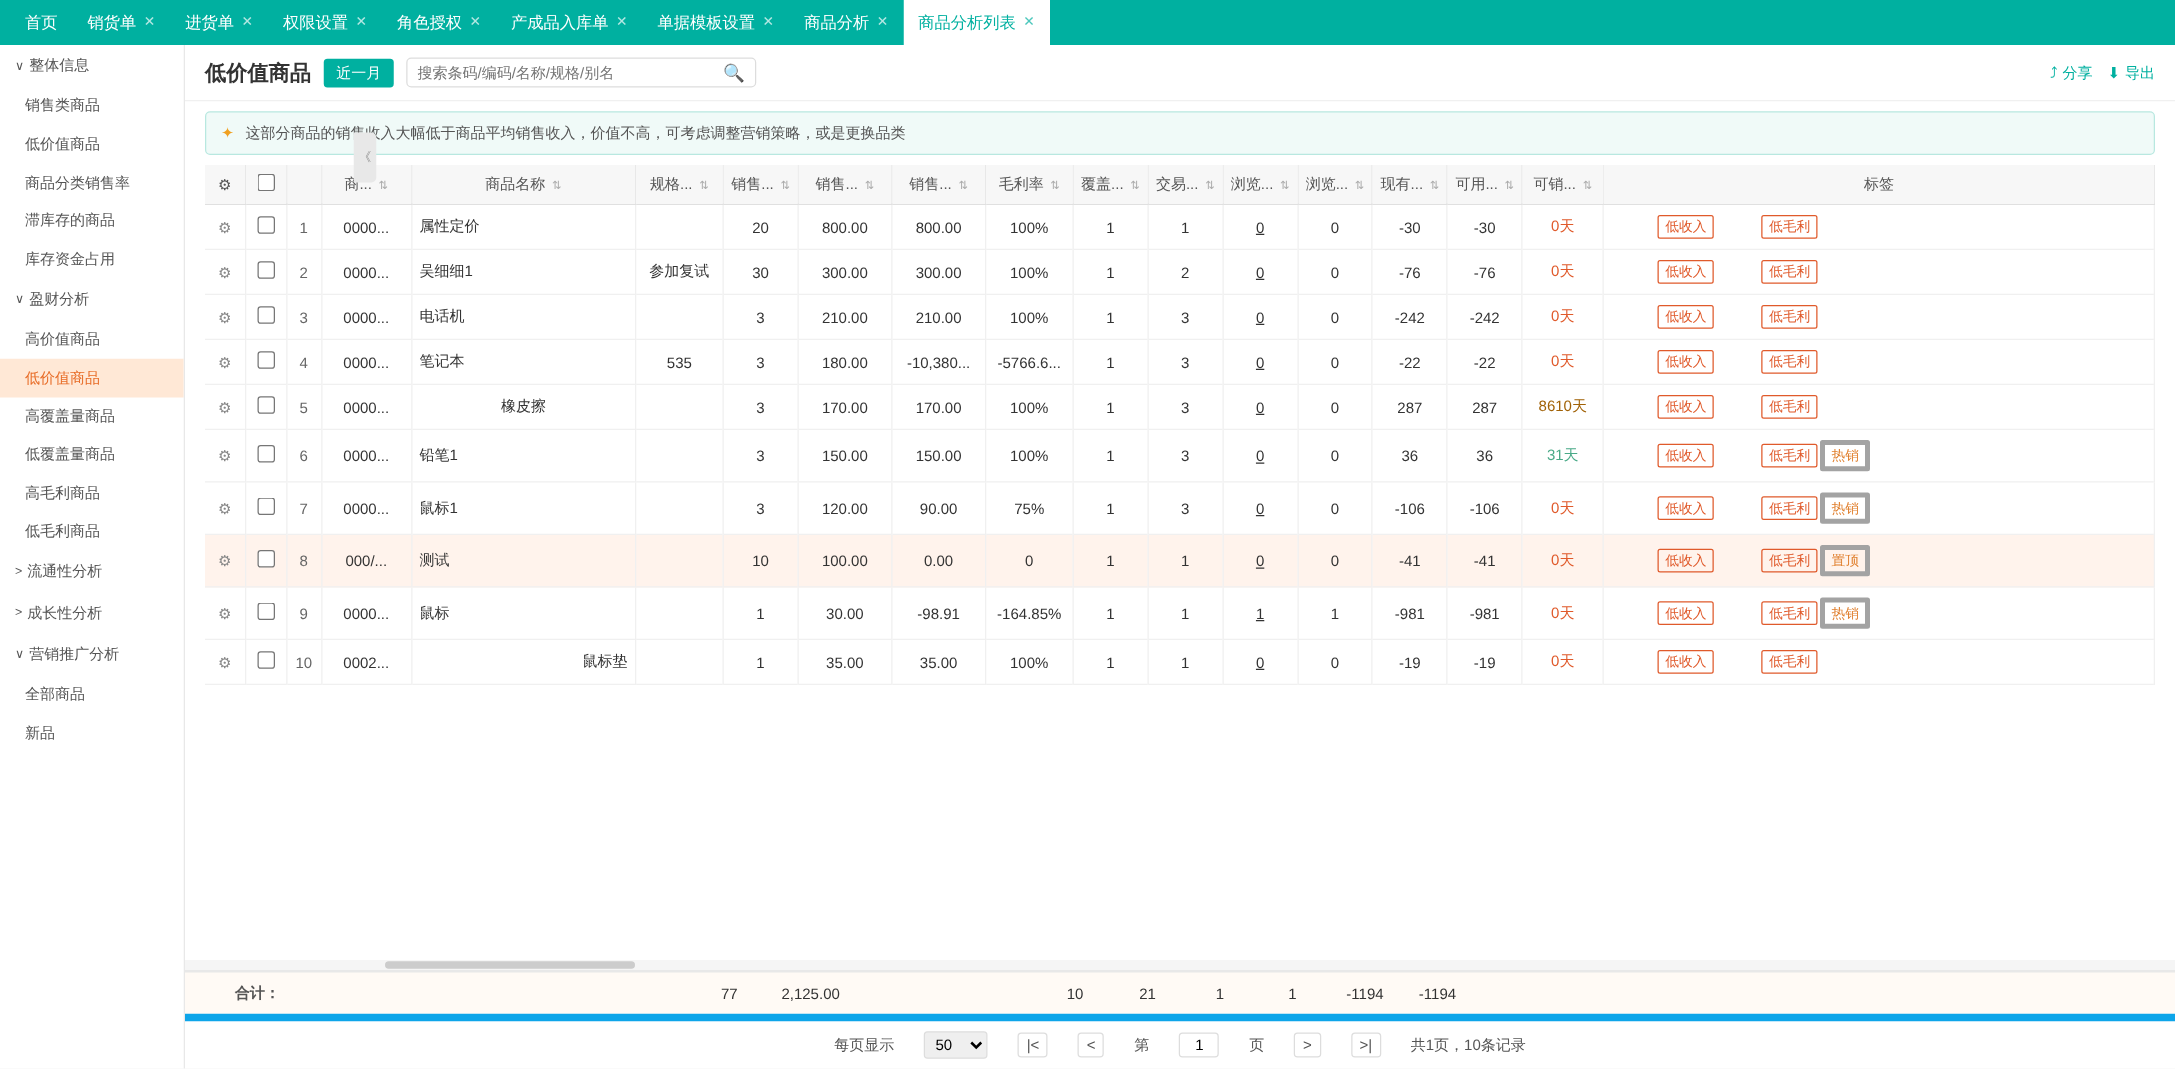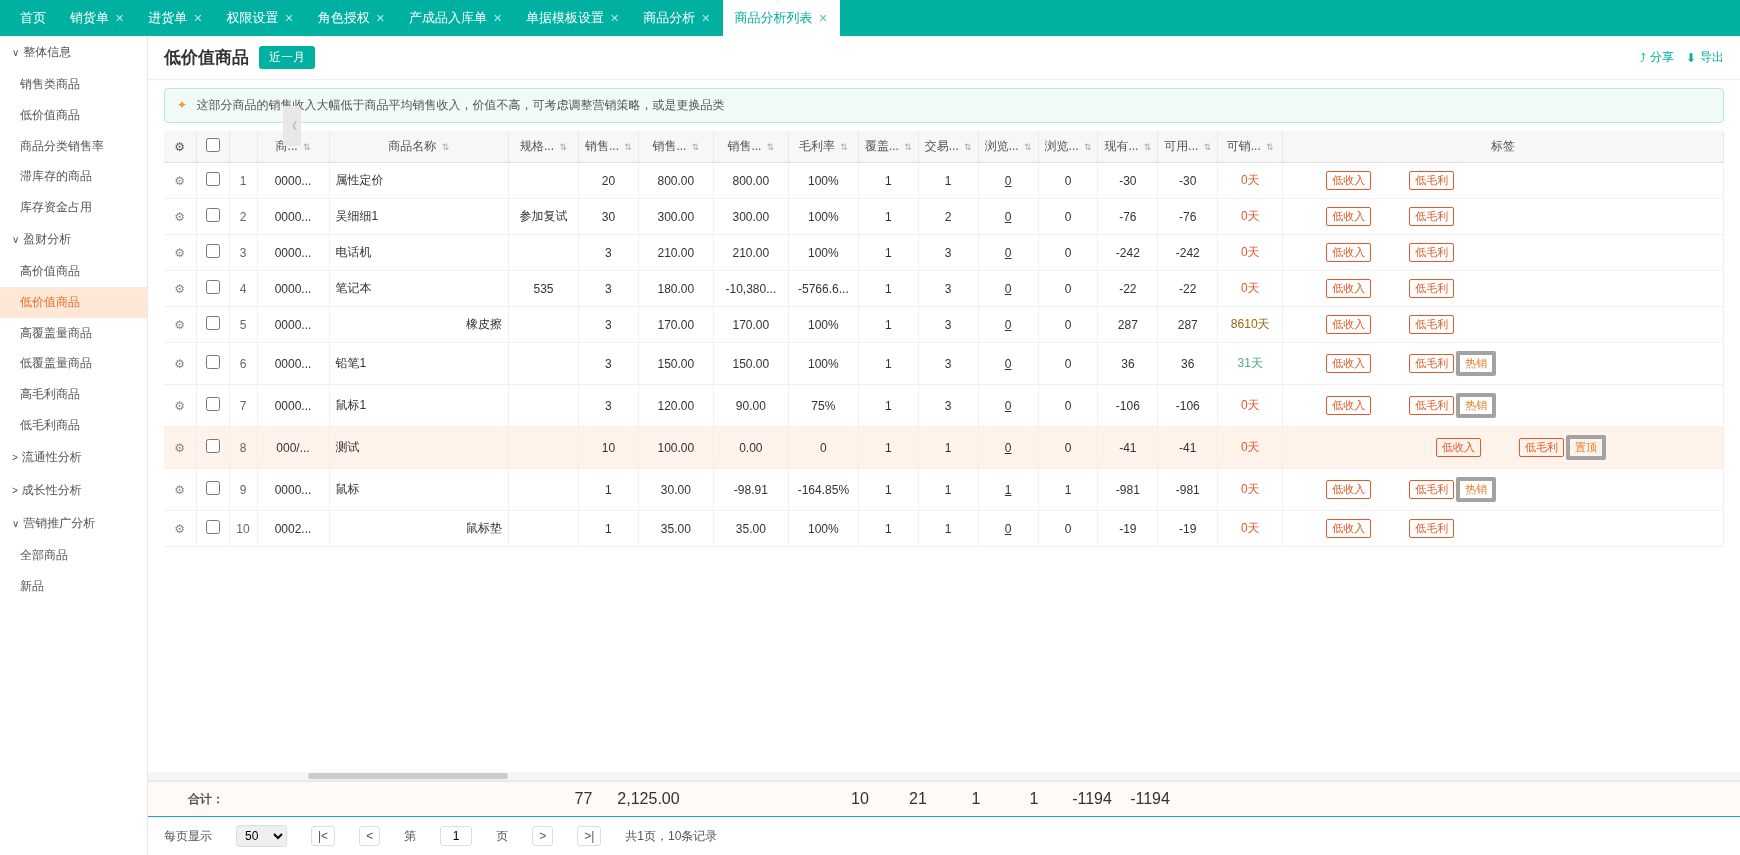--- a/index.html
+++ b/index.html
@@ -224,30 +224,30 @@
       background: #fffaf5;
       border-top: 2px solid #e8e8e8;
       padding: 8px 16px;
       display: flex;
       align-items: center;
       font-size: 12px;
       flex-shrink: 0;
     }
     .total-label { color: #555; margin-right: 16px; font-weight: bold; width: 60px; text-align: right; }
     .total-values { display: flex; gap: 0; flex: 1; }
-    .total-cell { text-align: center; font-size: 16px; color: #333; }
+    .total-cell { text-align: center; font-size: 12px; color: #333; }
 
     
     .pagination {
       display: flex;
       align-items: center;
-      justify-content: flex-start;
+      justify-content: center;
       padding: 8px 16px;
       gap: 24px;
-      border-top: 1px solid #0ea5e9;
+      border-top: 6px solid #0ea5e9;
       font-size: 12px;
       color: #555;
       flex-shrink: 0;
     }
     .pagination .page-size-select {
       border: 1px solid #ddd;
       padding: 2px 4px;
       border-radius: 3px;
       font-size: 12px;
     }
@@ -344,20 +344,24 @@
   </div>
 
   <div style="position:relative; display:flex; align-items:flex-start;">
     <div class="collapse-btn">《</div>
   </div>
 
   <div class="content">
     <div class="content-header">
       <span class="page-title">低价值商品</span>
       <button class="time-filter-btn">近一月</button>
+      <div class="search-box">
+        <input type="text" placeholder="搜索条码/编码/名称/规格/别名" style="">
+        <span style="color:#00b0a0; font-size:14px;">🔍</span>
+      </div>
       <div class="header-actions">
         <div class="action-btn">
           <span>⤴</span>
           <span>分享</span>
         </div>
         <div class="action-btn">
           <span>⬇</span>
           <span>导出</span>
         </div>
       </div>
@@ -471,21 +475,21 @@
     <td>-22</td>
     <td>-22</td>
     <td style="color:#e05a2b;">0天</td>
     <td style="text-align:left;"><span class="tag tag-red">低收入</span><span class="tag tag-red">低毛利</span></td>
   </tr>
             <tr>
     <td><span style="color:#888;cursor:pointer;">⚙</span></td>
     <td><input type="checkbox" class="checkbox-cell" style=""></td>
     <td class="row-num">5</td>
     <td>0000...</td>
-    <td style="text-align:right;">橡皮擦</td>
+    <td style="text-align:center;">橡皮擦</td>
     <td></td>
     <td>3</td>
     <td>170.00</td>
     <td>170.00</td>
     <td>100%</td>
     <td>1</td>
     <td>3</td>
     <td style="text-decoration:underline;cursor:pointer;">0</td>
     <td>0</td>
     <td>287</td>
@@ -544,21 +548,21 @@
     <td>100.00</td>
     <td>0.00</td>
     <td>0</td>
     <td>1</td>
     <td>1</td>
     <td style="text-decoration:underline;cursor:pointer;">0</td>
     <td>0</td>
     <td>-41</td>
     <td>-41</td>
     <td style="color:#e05a2b;">0天</td>
-    <td style="text-align:center;"><span class="tag tag-red">低收入</span><span class="tag tag-red">低毛利</span><span class="tag tag-orange">置顶</span></td>
+    <td style="text-align:left;"><span class="tag tag-red">低收入</span><span class="tag tag-red">低毛利</span><span class="tag tag-orange">置顶</span></td>
   </tr>
             <tr>
     <td><span style="color:#888;cursor:pointer;">⚙</span></td>
     <td><input type="checkbox" class="checkbox-cell" style=""></td>
     <td class="row-num">9</td>
     <td>0000...</td>
     <td style="text-align:left;">鼠标</td>
     <td></td>
     <td>1</td>
     <td>30.00</td>

